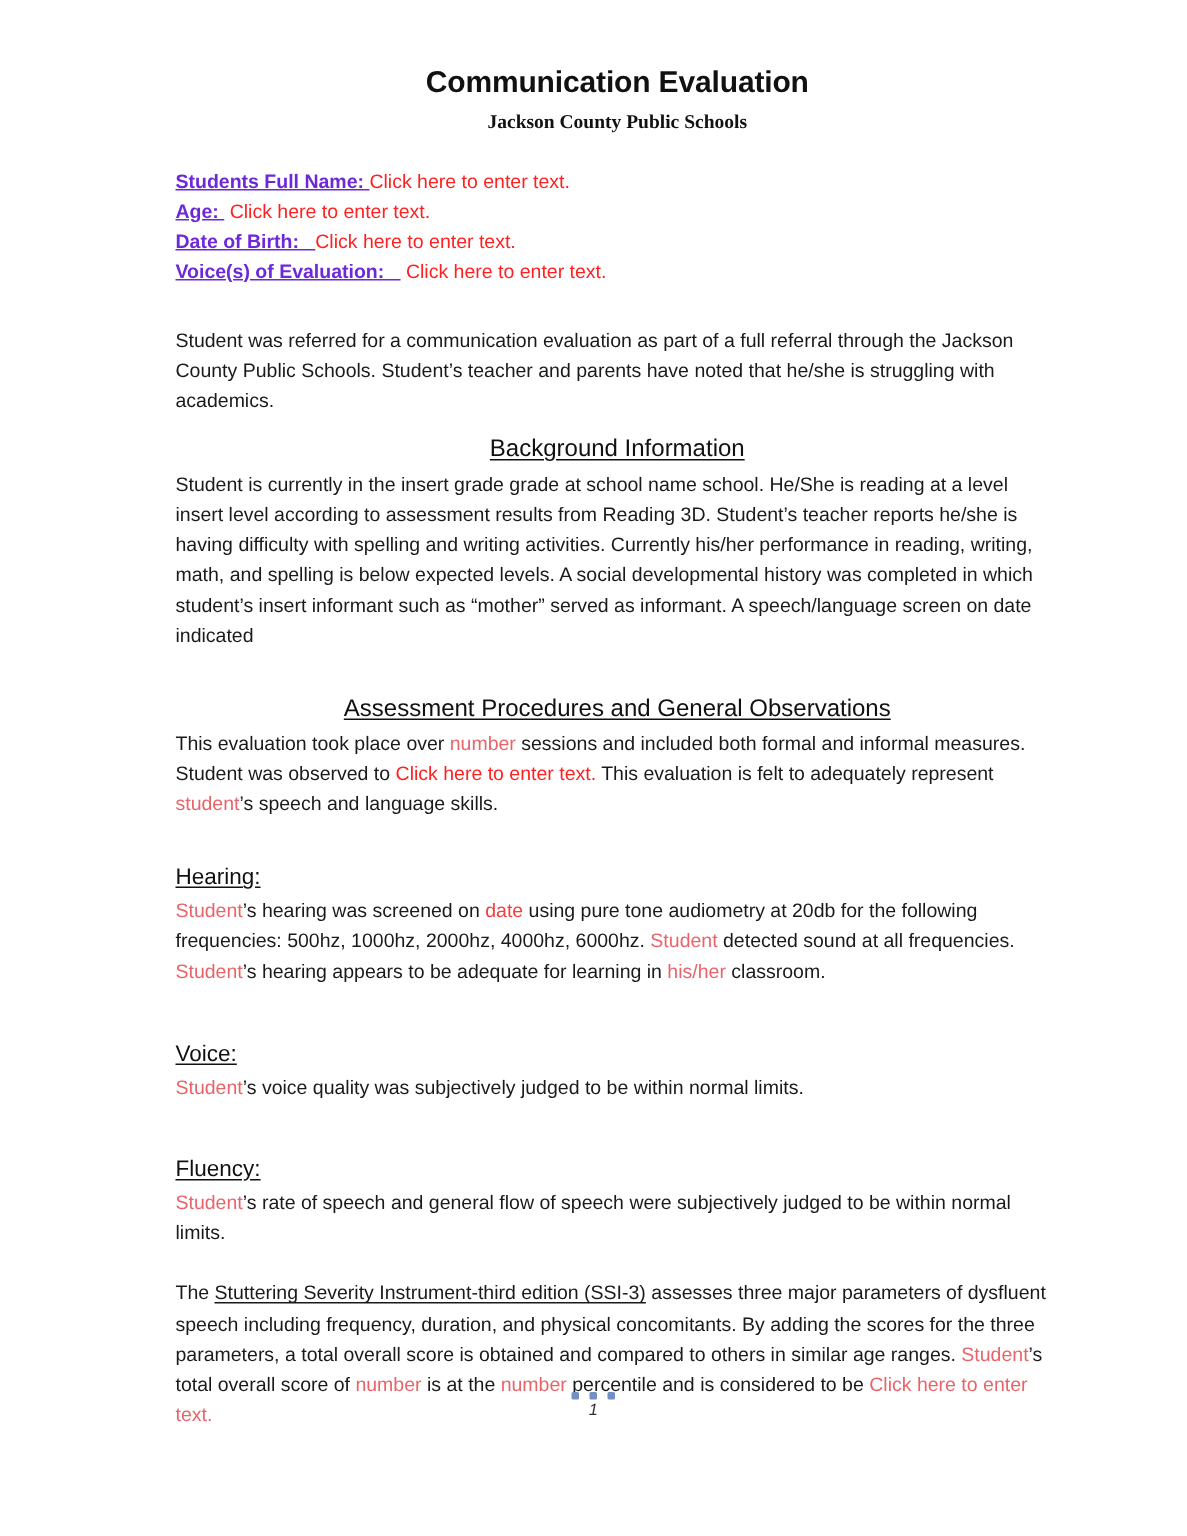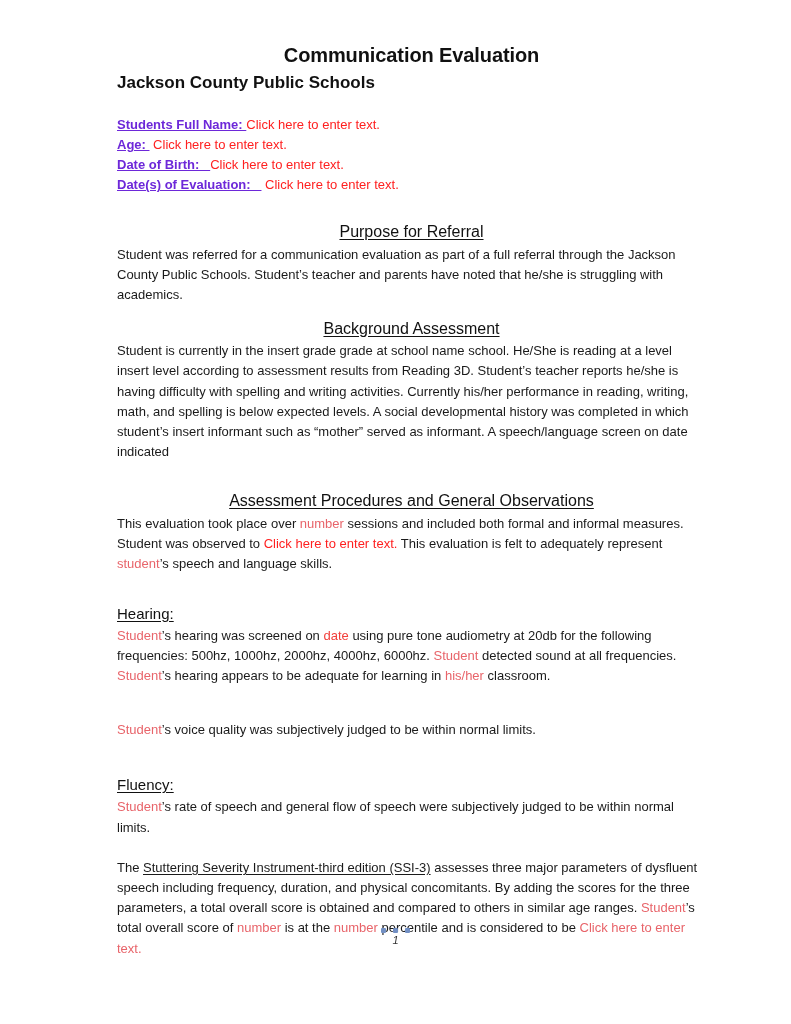--- a/index.html
+++ b/index.html
@@ -35,26 +35,27 @@
   .doc-title {
     text-align: center;
     font-size: 20px;
     font-weight: bold;
     letter-spacing: -0.1px;
     color: #111111;
     margin: 0 0 6px 0;
     line-height: 1.15;
   }
   .doc-subtitle {
-    text-align: left;
-    font-size: 17px;
+    text-align: center;
+    font-size: 13px;
     font-weight: bold;
     color: #111111;
     margin: 0 0 22px 0;
     line-height: 1.2;
+    font-family: Liberation Serif, serif;
   }
 
   
   .fields {
     margin-bottom: 26px;
   }
   .field-line {
     font-size: 13px;
     line-height: 20px;
     white-space: pre;
@@ -148,43 +149,43 @@
 <div class="page">
   <div class="content">
 
     <div class="doc-title">Communication Evaluation</div>
     <div class="doc-subtitle">Jackson County Public Schools</div>
 
     <div class="fields">
       <div class="field-line"><span class="field-label">Students Full Name: </span><span class="field-value">Click here to enter text.</span></div>
       <div class="field-line"><span class="field-label">Age: </span><span class="field-value"> Click here to enter text.</span></div>
       <div class="field-line"><span class="field-label">Date of Birth:   </span><span class="field-value">Click here to enter text.</span></div>
-      <div class="field-line"><span class="field-label">Date(s) of Evaluation:   </span><span class="field-value"> Click here to enter text.</span></div>
+      <div class="field-line"><span class="field-label">Voice(s) of Evaluation:   </span><span class="field-value"> Click here to enter text.</span></div>
     </div>
 
-    <div class="section-heading"><span>Purpose for Referral</span></div>
     <p class="body-text">Student was referred for a communication evaluation as part of a full referral through the Jackson County Public Schools.  Student’s teacher and parents have noted that he/she is struggling with academics.</p>
 
     <div class="gap-sm"></div>
 
-    <div class="section-heading"><span>Background Assessment</span></div>
+    <div class="section-heading"><span>Background Information</span></div>
     <p class="body-text">Student is currently in the insert grade grade at school name school. He/She is reading at a level insert level according to assessment results from Reading 3D. Student’s teacher reports he/she is having difficulty with spelling and writing activities. Currently his/her performance in reading, writing, math, and spelling is below expected levels.   A social developmental history was completed in which student’s insert informant such as “mother” served as informant.  A speech/language screen on date indicated</p>
 
     <div class="gap-lg"></div>
 
     <div class="section-heading"><span>Assessment Procedures and General Observations</span></div>
     <p class="body-text"><span>This evaluation took place over </span><span class="tok-salmon">number</span><span> sessions and included both formal and informal measures. Student was observed to </span><span class="tok-brightred">Click here to enter text.</span><span> This evaluation is felt to adequately represent </span><span class="tok-salmon">student</span><span>’s speech and language skills.</span></p>
 
     <div class="gap-lg"></div>
 
     <div class="sub-heading"><span>Hearing:</span></div>
     <p class="body-text"><span class="tok-salmon">Student</span><span>’s hearing was screened on </span><span class="tok-red">date</span><span> using pure tone audiometry at 20db for the following frequencies: 500hz, 1000hz, 2000hz, 4000hz, 6000hz. </span><span class="tok-salmon">Student</span><span> detected sound at all frequencies. </span><span class="tok-salmon">Student</span><span>’s hearing appears to be adequate for learning in </span><span class="tok-salmon">his/her</span><span> classroom.</span></p>
 
     <div class="gap-xl"></div>
 
+    <div class="sub-heading"><span>Voice:</span></div>
     <p class="body-text"><span class="tok-salmon">Student</span><span>’s voice quality was subjectively judged to be within normal limits.</span></p>
 
     <div class="gap-xl"></div>
 
     <div class="sub-heading"><span>Fluency:</span></div>
     <p class="body-text"><span class="tok-salmon">Student</span><span>’s rate of speech and general flow of speech were subjectively judged to be within normal limits.</span></p>
 
     <div class="gap-md"></div>
 
     <p class="body-text"><span>The </span><span class="u">Stuttering Severity Instrument-third edition (SSI-3)</span><span> assesses three major parameters of dysfluent speech including frequency, duration, and physical concomitants.   By adding the scores for the three parameters, a total overall score is obtained and compared to others in similar age ranges.   </span><span class="tok-salmon">Student</span><span>’s total overall score of </span><span class="tok-salmon">number</span><span> is at the </span><span class="tok-salmon">number</span><span> percentile and is considered to be </span><span class="tok-salmon">Click here to enter text.</span></p>

